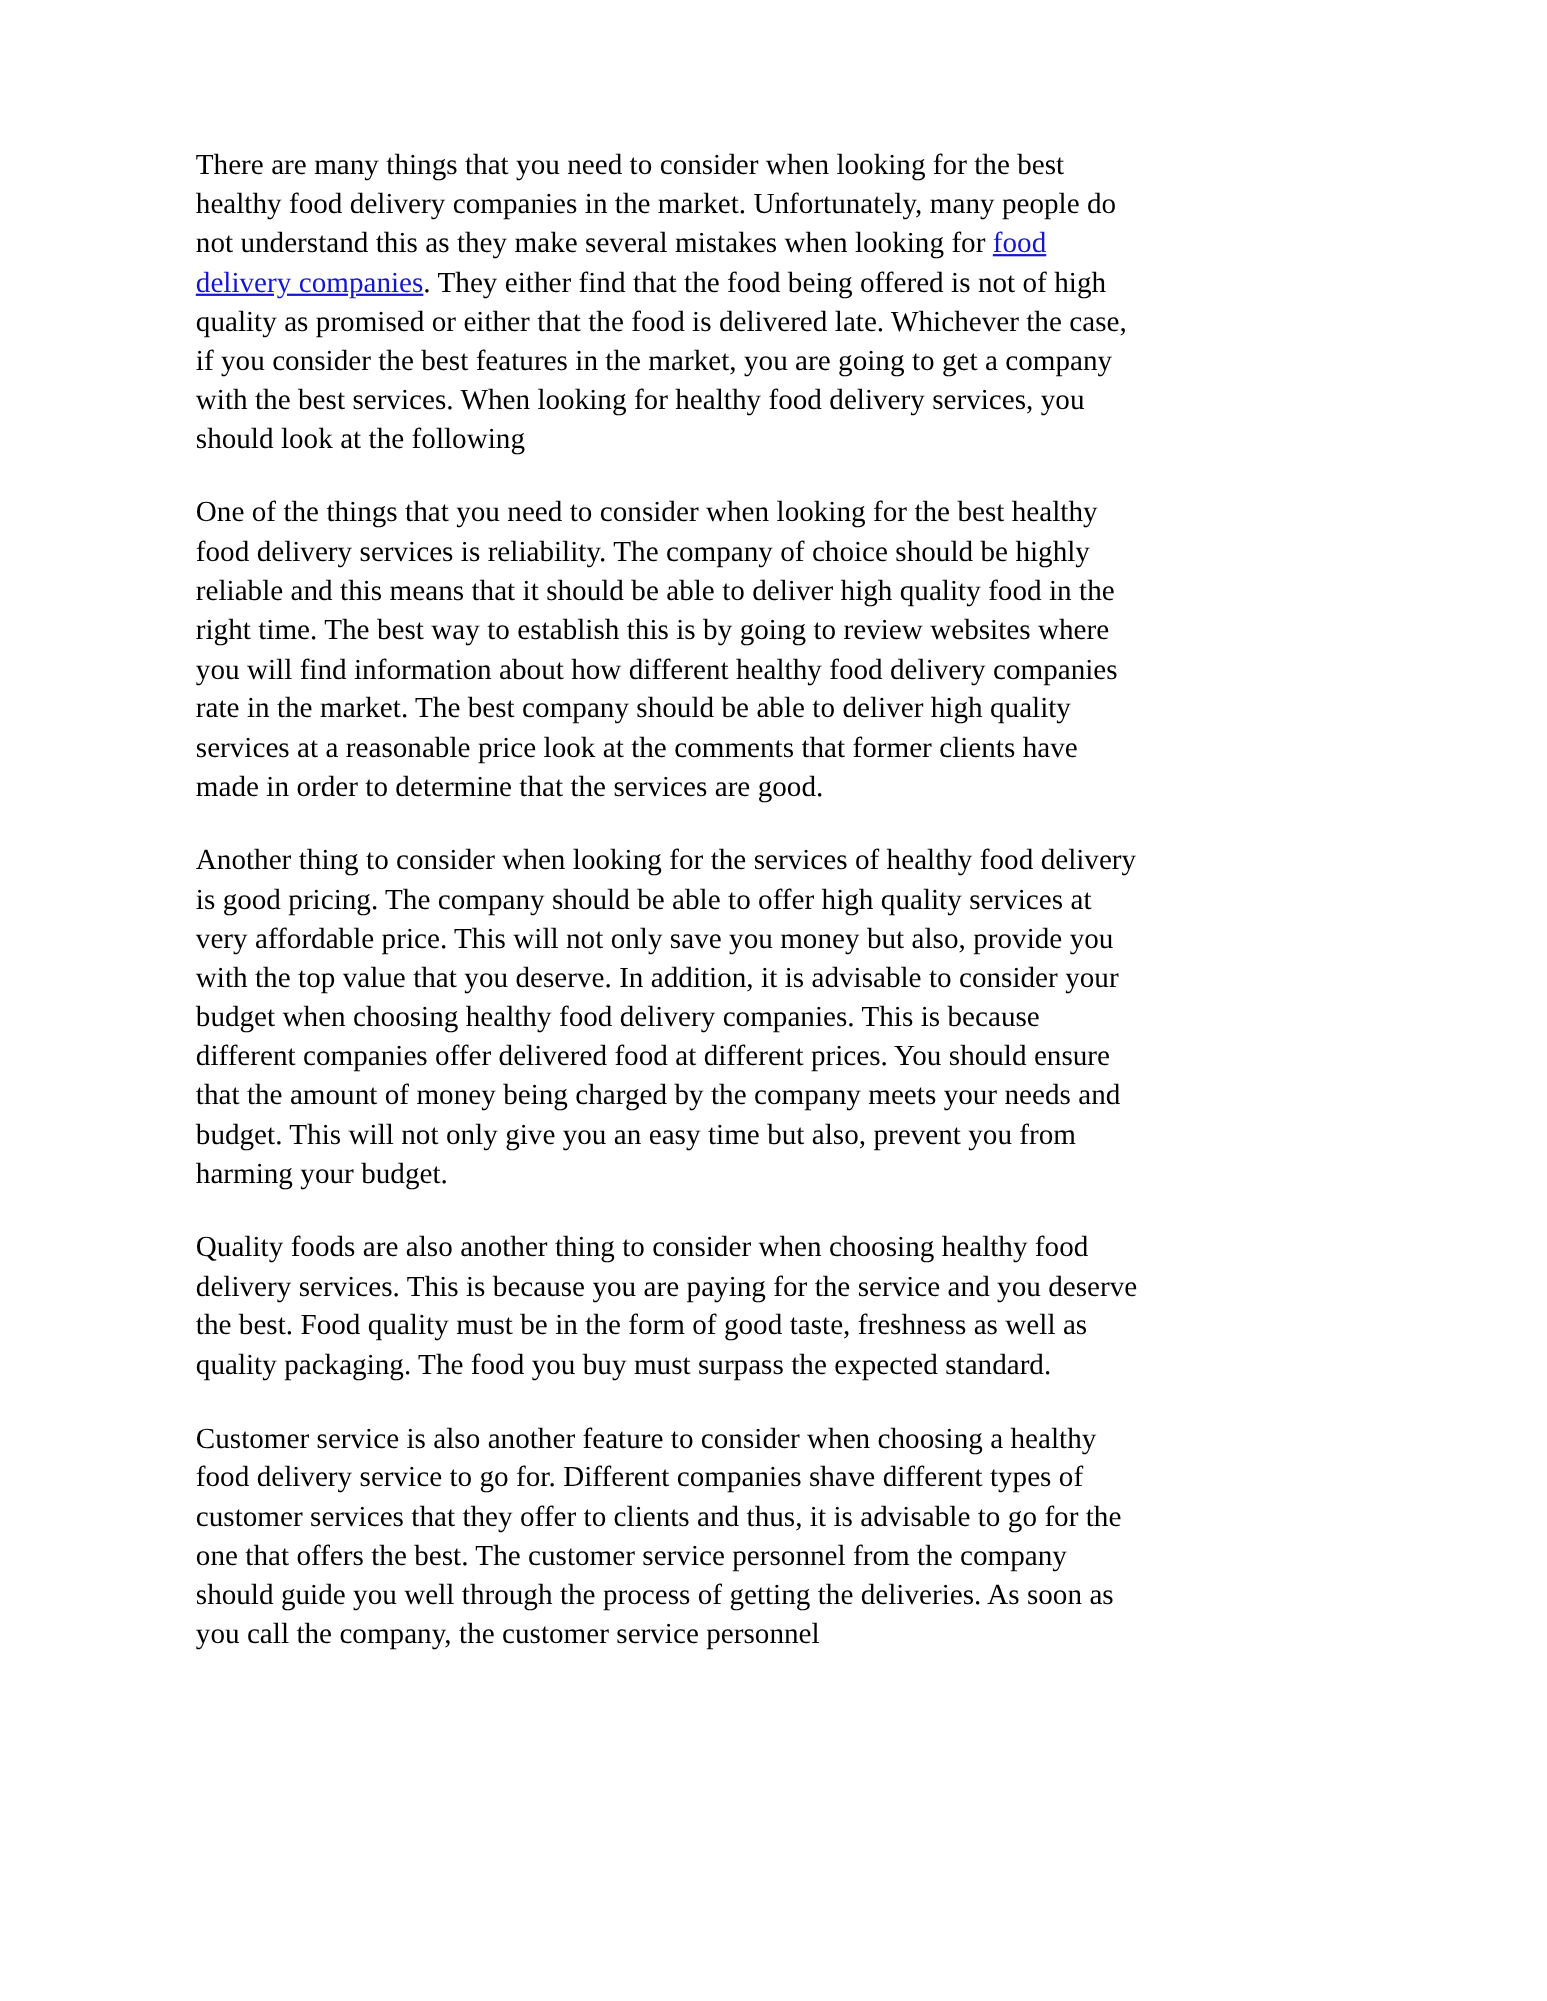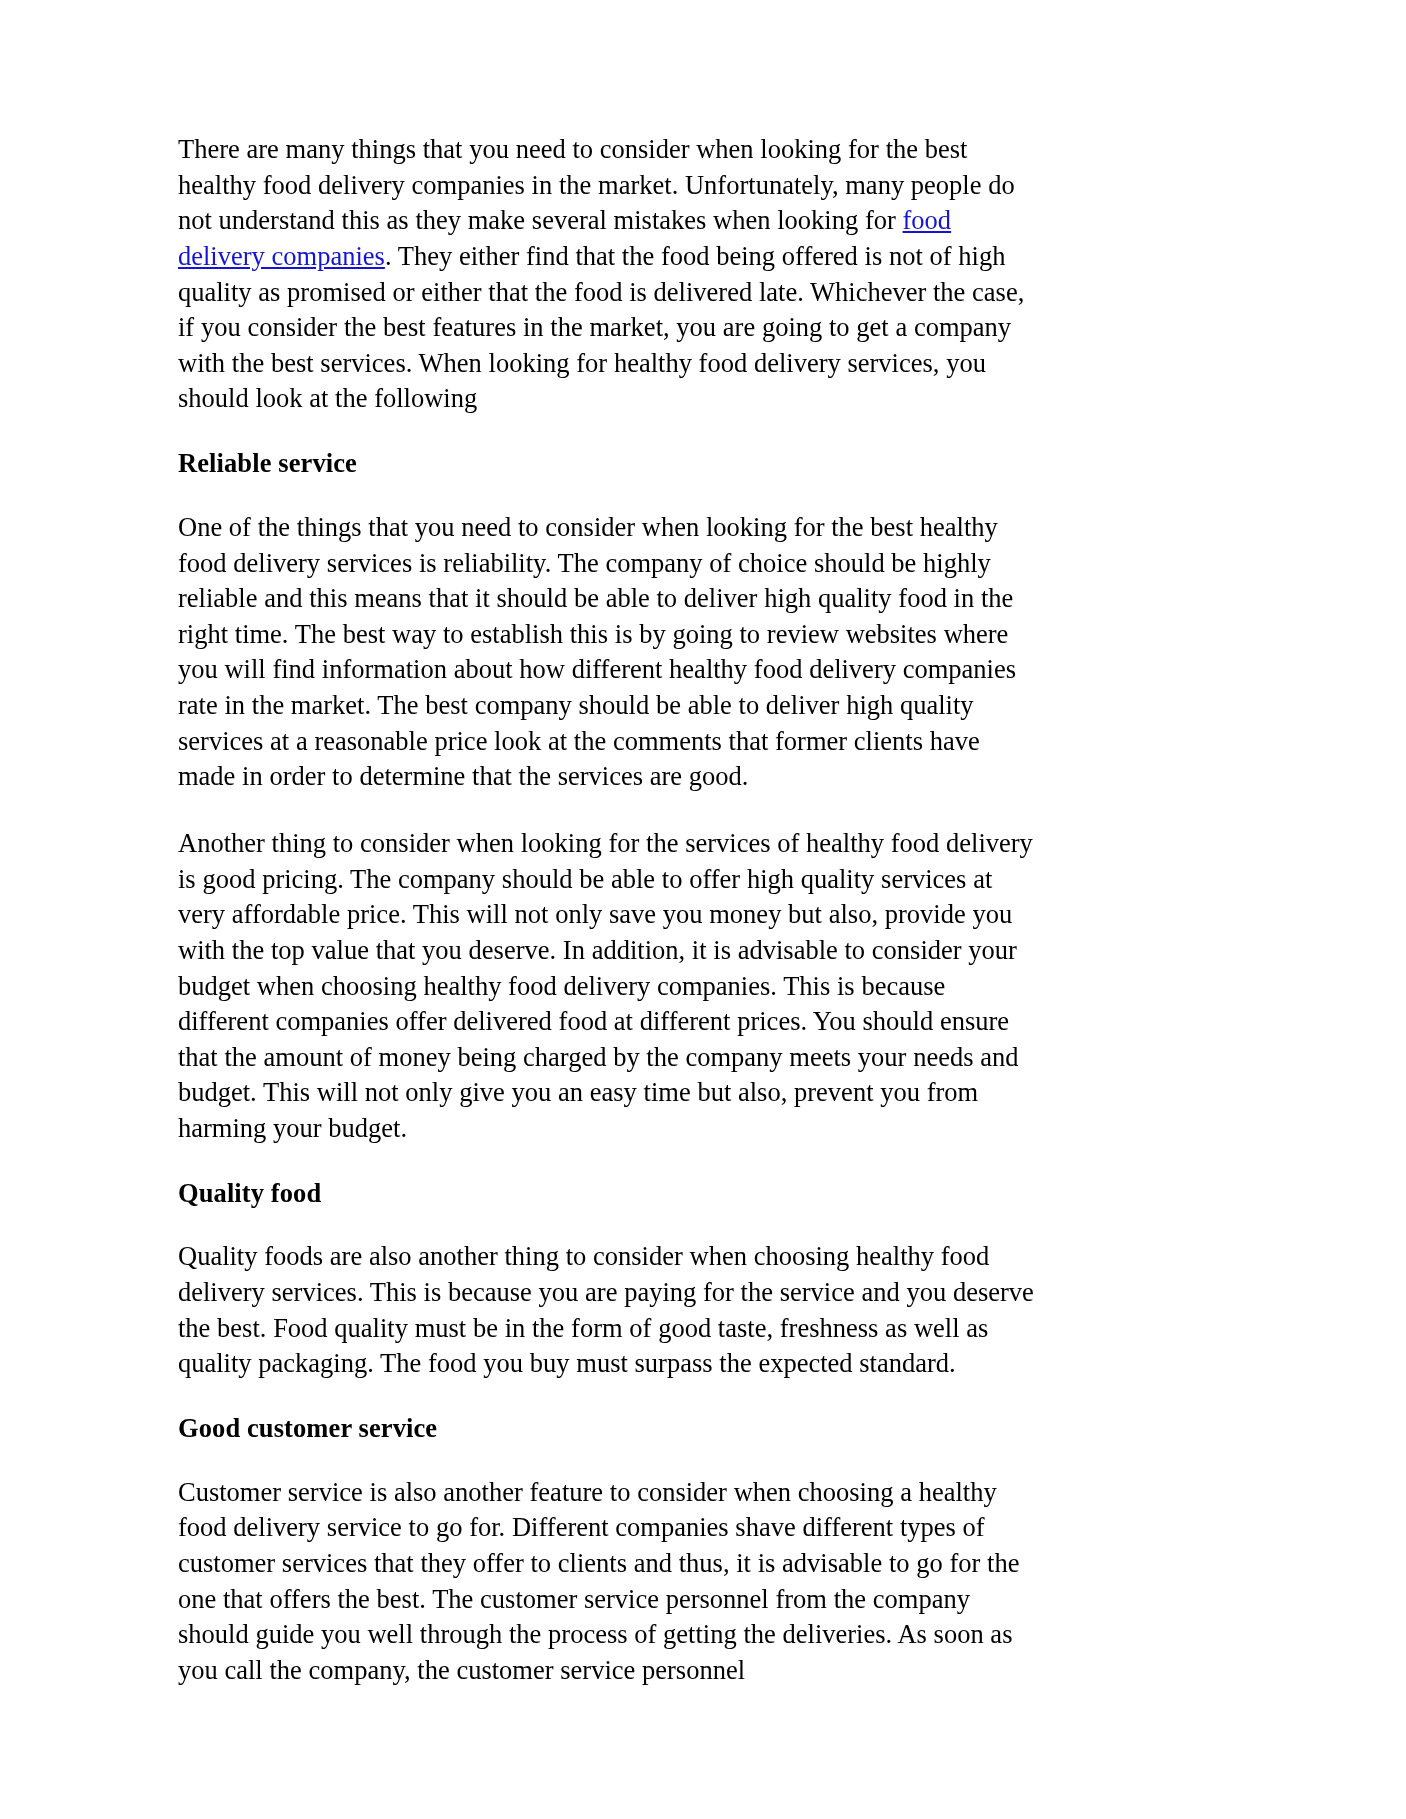--- a/index.html
+++ b/index.html
@@ -64,25 +64,22 @@
 </style>
 </head>
 <body>
 
 <div class="page">
   <div class="content">
 
 
     <p class="para"><span>There are many things that you need to consider when looking for the best healthy food delivery companies in the market. Unfortunately, many people do not understand this as they make several mistakes when looking for </span><a href="#" class="doc-link">food delivery companies</a><span>. They either find that the food being offered is not of high quality as promised or either that the food is delivered late. Whichever the case, if you consider the best features in the market, you are going to get a company with the best services. When looking for healthy food delivery services, you should look at the following</span></p>
 
-    <h2 class="section-heading gap-before-heading">Reliable service</h2>
     <p class="para">One of the things that you need to consider when looking for the best healthy food delivery services is reliability. The company of choice should be highly reliable and this means that it should be able to deliver high quality food in the right time. The best way to establish this is by going to review websites where you will find information about how different healthy food delivery companies rate in the market. The best company should be able to deliver high quality services at a reasonable price look at the comments that former clients have made in order to determine that the services are good.</p>
 
     <p class="para">Another thing to consider when looking for the services of healthy food delivery is good pricing. The company should be able to offer high quality services at very affordable price. This will not only save you money but also, provide you with the top value that you deserve. In addition, it is advisable to consider your budget when choosing healthy food delivery companies. This is because different companies offer delivered food at different prices. You should ensure that the amount of money being charged by the company meets your needs and budget. This will not only give you an easy time but also, prevent you from harming your budget.</p>
 
-    <h2 class="section-heading gap-before-heading">Quality food</h2>
     <p class="para">Quality foods are also another thing to consider when choosing healthy food delivery services. This is because you are paying for the service and you deserve the best. Food quality must be in the form of good taste, freshness as well as quality packaging. The food you buy must surpass the expected standard.</p>
 
-    <h2 class="section-heading gap-before-heading">Good customer service</h2>
     <p class="para last">Customer service is also another feature to consider when choosing a healthy food delivery service to go for. Different companies shave different types of customer services that they offer to clients and thus, it is advisable to go for the one that offers the best. The customer service personnel from the company should guide you well through the process of getting the deliveries. As soon as you call the company, the customer service personnel</p>
 
   </div>
 </div>
 
 </body></html>

